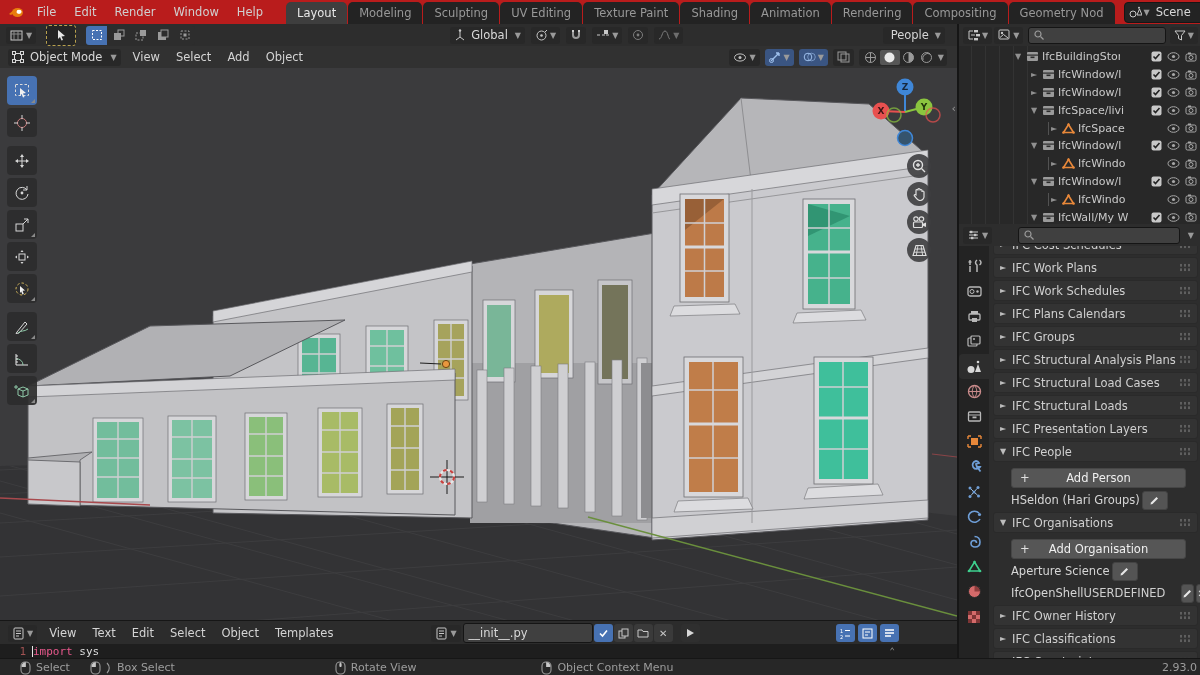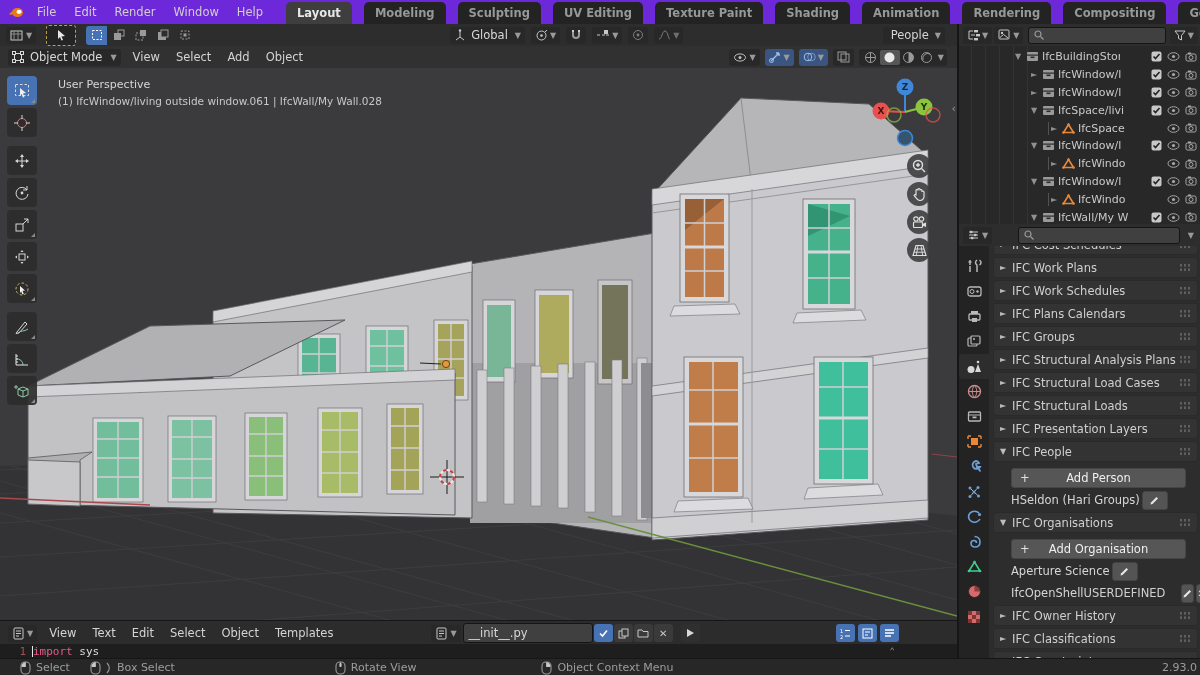--- a/index.html
+++ b/index.html
@@ -1,23 +1,23 @@
 <!DOCTYPE html>
 <html><head>
 <meta charset="utf-8">
 <style>
   html,body{margin:0;padding:0;background:#101010;}
   body{width:1200px;height:675px;overflow:hidden;font-family:"DejaVu Sans",sans-serif;
        -webkit-font-smoothing:antialiased;color:#cfcfcf;position:relative;font-size:11.5px;}
   .abs{position:absolute;}
   
-  #topbar{left:0;top:0;width:1200px;height:24px;background:#6d28d9;display:flex;align-items:center;border-bottom:1px solid #101010;}
+  #topbar{left:0;top:0;width:1200px;height:24px;background:#b91c1c;display:flex;align-items:center;border-bottom:1px solid #101010;}
   .menu-item{padding:0 9px;color:#d0d0d0;line-height:24px;cursor:default;}
   #wtabs{display:flex;align-items:flex-end;height:24px;margin-left:14px;}
-  .wtab{padding:4px 11px 4px;margin-right:12px;background:#232323;color:#989898;border-radius:5px 5px 0 0;font-size:11.5px;white-space:nowrap;font-weight:bold;}
+  .wtab{padding:4px 11px 4px;margin-right:1px;background:#232323;color:#989898;border-radius:5px 5px 0 0;font-size:11.5px;white-space:nowrap;}
   .wtab.on{background:#3e3e3e;color:#e8e8e8;}
   .tb-sel{display:flex;align-items:center;background:#232323;border:1px solid #161616;border-radius:4px;height:19px;padding:0 4px;margin-left:8px;}
   .tb-sel .nm{padding:0 6px;color:#d8d8d8;min-width:88px;}
   .chev{color:#9a9a9a;font-size:8px;margin-left:2px;}
   .mini{display:inline-flex;align-items:center;justify-content:center;}
   
   #toolbar2{left:0;top:24px;width:957px;height:22px;background:#2d2d2d;display:flex;align-items:center;border-bottom:1px solid #1a1a1a;}
   #vpheader{left:0;top:46px;width:957px;height:22px;background:#313131;display:flex;align-items:center;border-bottom:1px solid #1a1a1a;}
   .btn-ic{display:inline-flex;align-items:center;background:#282828;border-radius:3px;height:17px;padding:0 4px;margin-left:6px;}
   .hmenu{padding:0 8px;color:#d4d4d4;}
@@ -415,24 +415,20 @@
     <circle cx="446" cy="296" r="3.6" fill="#e9973e" stroke="#6e4512" stroke-width="1"></circle>
 
     <g>
       <line x1="447" y1="392" x2="447" y2="426" stroke="#1a1a1a" stroke-width="1"></line>
       <line x1="430" y1="409" x2="464" y2="409" stroke="#1a1a1a" stroke-width="1"></line>
       <circle cx="447" cy="409" r="7" fill="none" stroke="#e8e8e8" stroke-width="2.2"></circle>
       <circle cx="447" cy="409" r="7" fill="none" stroke="#c8403e" stroke-width="2.2" stroke-dasharray="3.6,3.6"></circle>
     </g>
   </svg>
 
-  <div id="vp-ovl-text" class="abs">
-    <div>User Perspective</div>
-    <div style="font-size:10.5px;color:#c8c8c8">(1) IfcWindow/living outside window.061 | IfcWall/My Wall.028</div>
-  </div>
 
   <div id="lefttools" class="abs">
     <div class="ltool on sub">
         <svg width="16" height="16" viewBox="0 0 16 16">
           <rect x="1.5" y="1.5" width="13" height="11" fill="none" stroke="#dcdcdc" stroke-dasharray="2.5,2"></rect>
           <path d="M6 5 L12 10 L9 10.5 L10.5 14 L9 14.6 L7.6 11 L6 12.6 Z" fill="#f0f0f0"></path>
         </svg>
       </div>
     <div class="ltool gapb">
         <svg width="16" height="16" viewBox="0 0 16 16">

